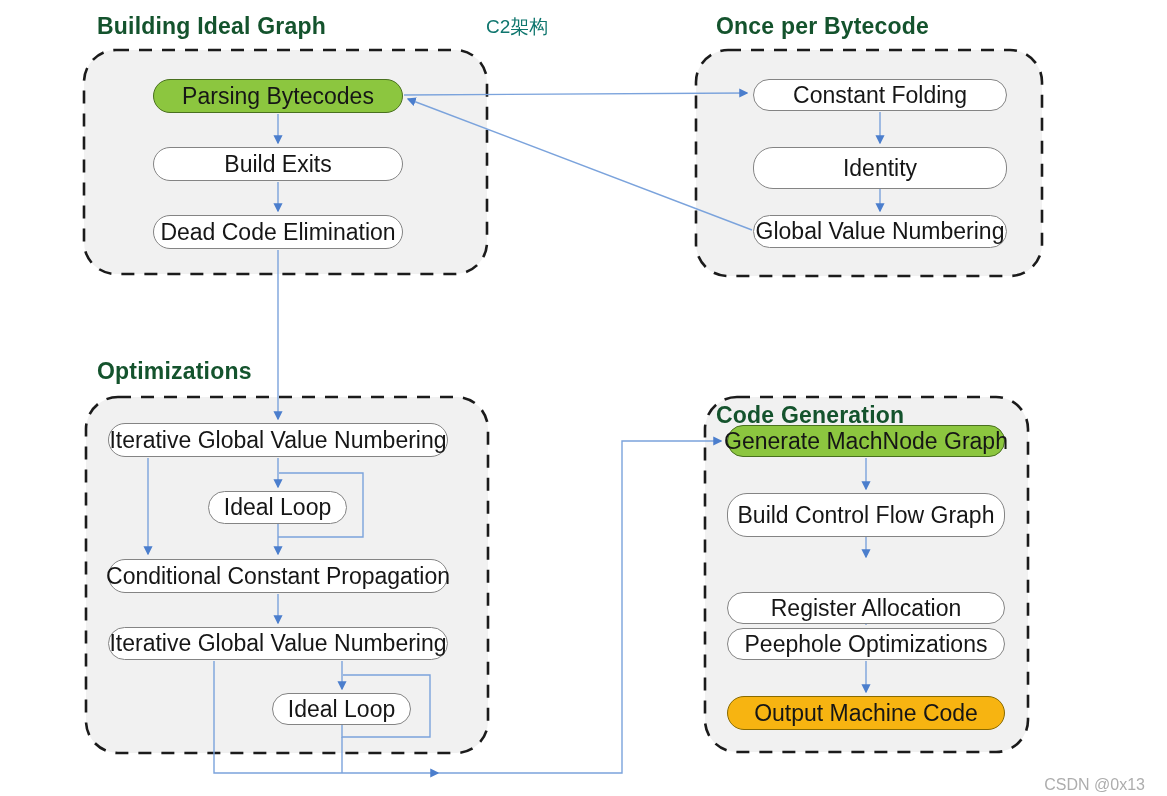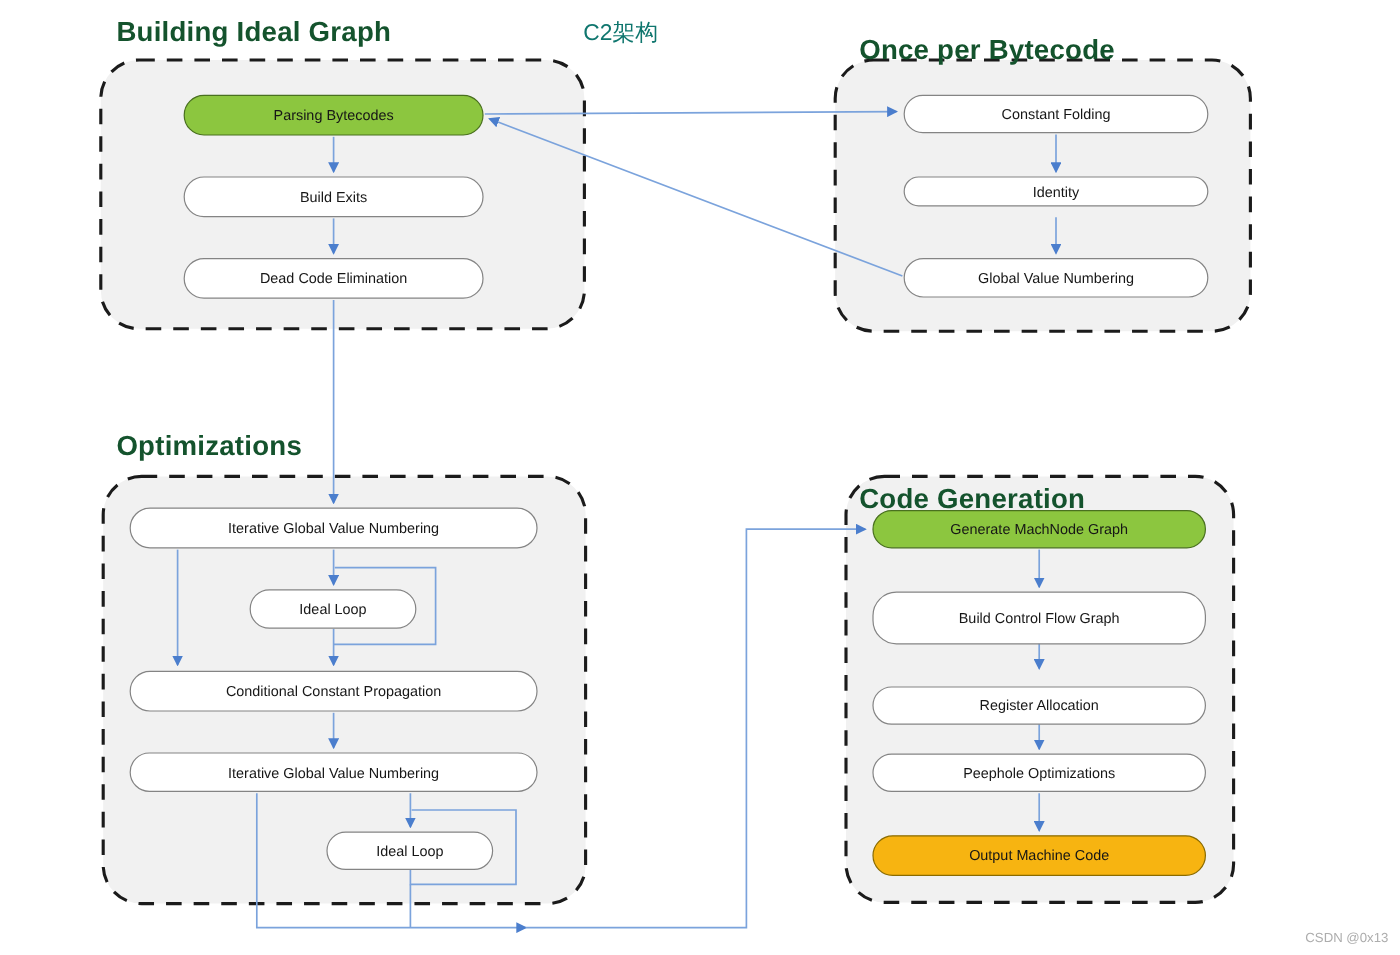--- a/index.html
+++ b/index.html
@@ -8,30 +8,30 @@
     font-family:"Liberation Sans", sans-serif; overflow:hidden;
   }
   .overlay { position:absolute; left:0; top:0; width:1167px; height:796px; }
   .group-title {
     position:absolute; font-weight:bold; font-size:23px; color:#14532d;
     white-space:nowrap; letter-spacing:0.2px;
   }
   .pill {
     position:absolute; display:flex; align-items:center; justify-content:center;
     background:#ffffff; border:1.6px solid #848484; border-radius:20px;
-    font-size:12px; color:#161616; white-space:nowrap; box-sizing:border-box;text-align:right;
+    font-size:23px; color:#161616; white-space:nowrap; box-sizing:border-box;text-align:right;
   }
   .pill.green  { background:#8cc63f; border-color:#49701f; }
   .pill.orange { background:#f7b411; border-color:#8a6b00; }
   .annotation {
     position:absolute; left:486px; top:14px; font-size:19px; color:#0f766e;
     white-space:nowrap;
   }
   .watermark {
-    position:absolute; right:10px; top:776px; font-size:11px; color:#adadad;
+    position:absolute; right:22px; top:776px; font-size:16px; color:#adadad;
     white-space:nowrap;
     text-align:center;
   }
 </style>
 </head>
 <body>
 
 <div class="canvas">
 
   <svg class="overlay" width="1167" height="796" viewBox="0 0 1167 796" xmlns="http://www.w3.org/2000/svg">
@@ -67,40 +67,40 @@
       <path d="M214,661 L214,773 L438,773" marker-end="url(#arrow)"></path>
       <path d="M438,773 L622,773 L622,441 L721,441" marker-end="url(#arrow)"></path>
       <line x1="866" y1="458" x2="866" y2="489" marker-end="url(#arrow)"></line>
       <line x1="866" y1="526" x2="866" y2="557" marker-end="url(#arrow)"></line>
       <line x1="866" y1="594" x2="866" y2="624" marker-end="url(#arrow)"></line>
       <line x1="866" y1="661" x2="866" y2="692" marker-end="url(#arrow)"></line>
     </g>
   </svg>
 
   <div class="group-title" style="left:97px; top:13px;">Building Ideal Graph</div>
-  <div class="group-title" style="left:716px; top:28px;">Once per Bytecode</div>
+  <div class="group-title" style="left:716px; top:13px;">Once per Bytecode</div>
   <div class="group-title" style="left:97px; top:358px;">Optimizations</div>
   <div class="group-title" style="left:716px; top:358px;margin-top:44px;">Code Generation</div>
 
   <div class="annotation">C2架构</div>
   <div class="watermark">CSDN @0x13</div>
 
   <div class="pill green" style="left:153px; top:79px;  width:250px; height:34px;">Parsing Bytecodes</div>
   <div class="pill" style="left:153px; top:147px; width:250px; height:34px;">Build Exits</div>
   <div class="pill" style="left:153px; top:215px; width:250px; height:34px;">Dead Code Elimination</div>
 
   <div class="pill" style="left:753px; top:79px;  width:254px; height:32px;">Constant Folding</div>
-  <div class="pill" style="left:753px; top:147px; width:254px; height:25px;">Identity</div>
+  <div class="pill" style="left:753px; top:147px; width:254px; height:42px;">Identity</div>
   <div class="pill" style="left:753px; top:215px; width:254px; height:33px;">Global Value Numbering</div>
 
   <div class="pill" style="left:108px; top:423px; width:340px; height:34px;">Iterative Global Value Numbering</div>
   <div class="pill" style="left:208px; top:491px; width:139px; height:33px;">Ideal Loop</div>
   <div class="pill" style="left:108px; top:559px; width:340px; height:34px;">Conditional Constant Propagation</div>
   <div class="pill" style="left:108px; top:627px; width:340px; height:33px;">Iterative Global Value Numbering</div>
   <div class="pill" style="left:272px; top:693px; width:139px; height:32px;">Ideal Loop</div>
 
   <div class="pill green" style="left:727px; top:425px; width:278px; height:32px;">Generate MachNode Graph</div>
   <div class="pill" style="left:727px; top:493px; width:278px; height:44px;">Build Control Flow Graph</div>
-  <div class="pill" style="left:727px; top:572px; width:278px; height:32px;">Register Allocation</div>
+  <div class="pill" style="left:727px; top:592px; width:278px; height:32px;">Register Allocation</div>
   <div class="pill" style="left:727px; top:628px; width:278px; height:32px;">Peephole Optimizations</div>
   <div class="pill orange" style="left:727px; top:696px; width:278px; height:34px;">Output Machine Code</div>
 
 </div>
 
 </body></html>

